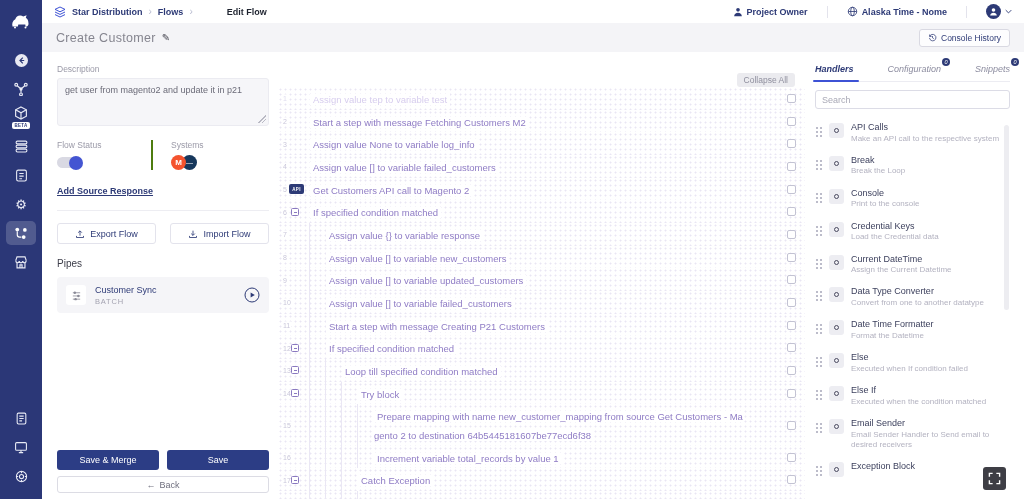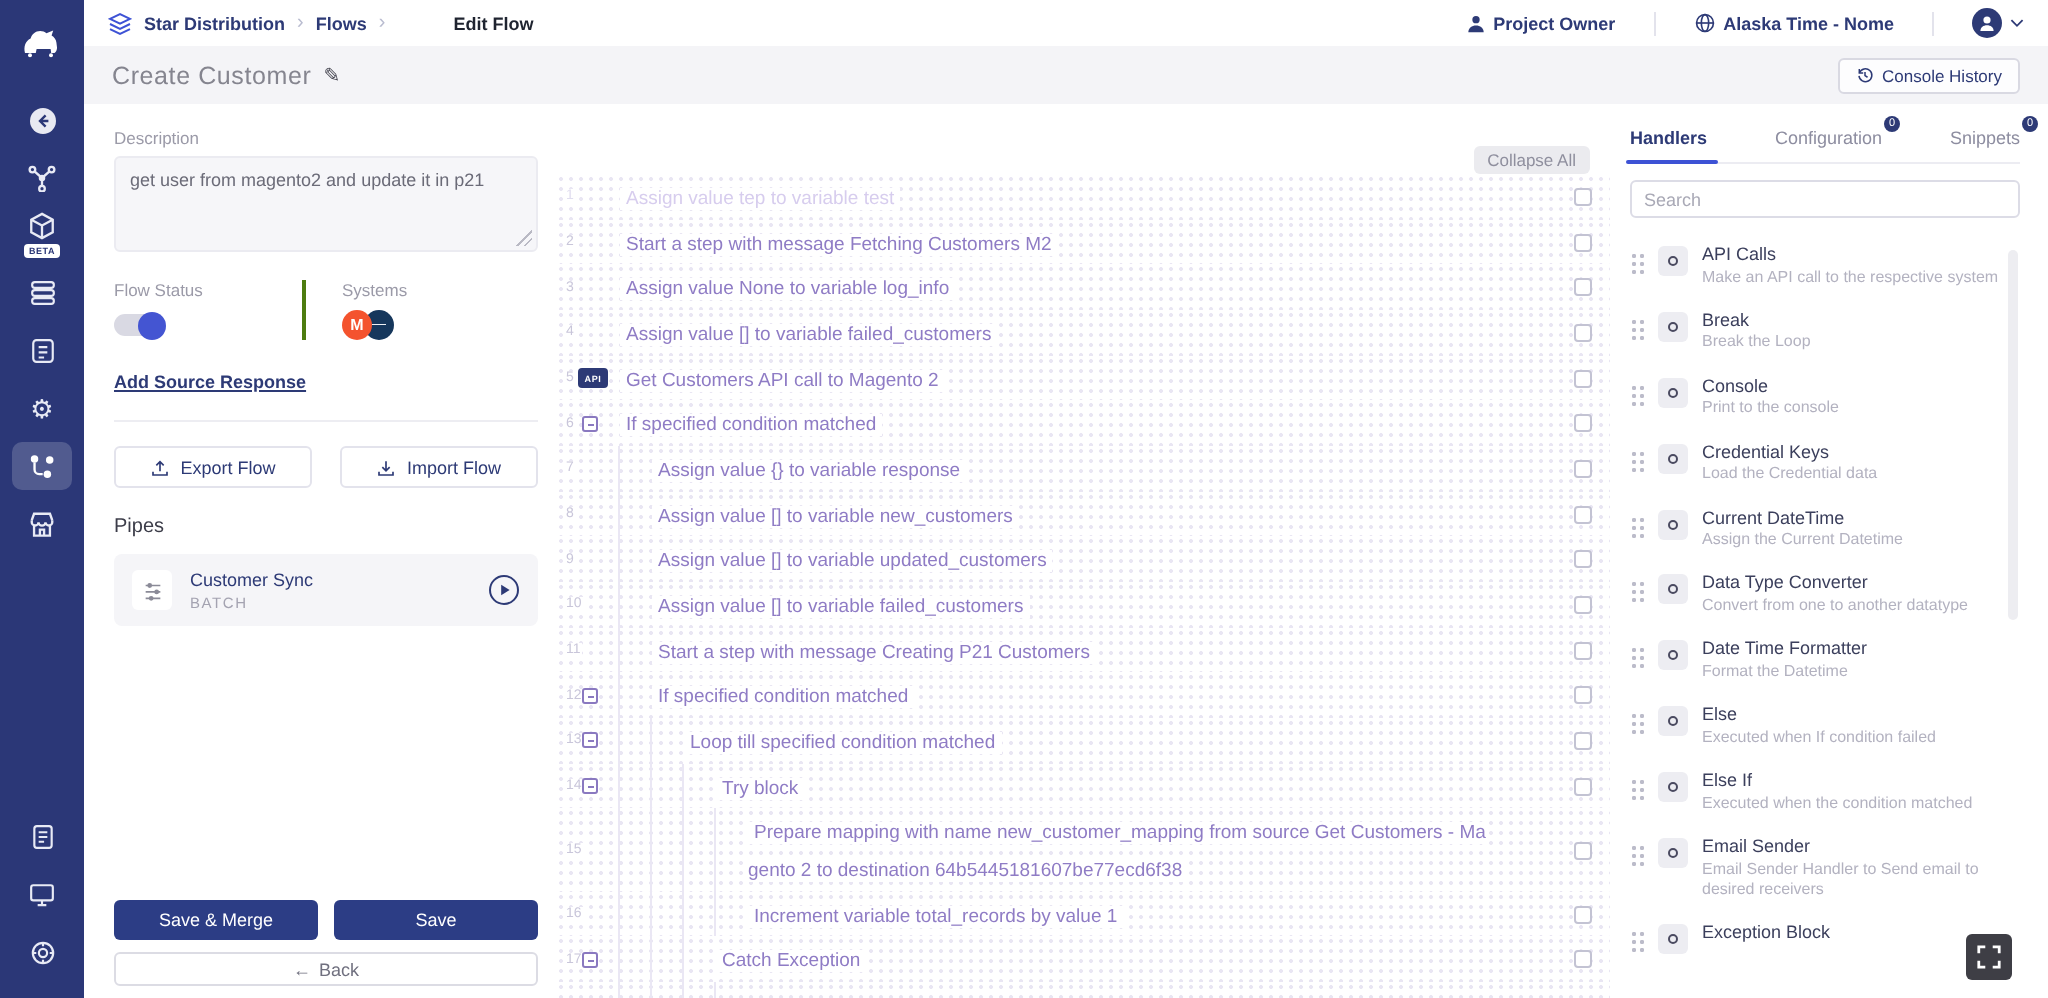--- a/index.html
+++ b/index.html
@@ -91,21 +91,21 @@
                border-radius:2px; color:#fff; font-size:4.5px; font-weight:bold; display:flex; align-items:center; justify-content:center; letter-spacing:.3px; }
   .step-text-wrap { flex:1; min-width:0; padding-right:8px; }
   .step-text { display:inline; font-size:9.5px; line-height:1.65; color:#8f7cc5; background:#fff; padding:0 3px; word-break:break-all; }
   .step.faded .step-text { color:#d7cdee; }
   .step.faded .step-num { color:#e0ddef; }
   .cb { width:9px; height:9px; border:1px solid #c3c3d3; border-radius:2px; background:#fff; flex:none; }
   .step.partial { height:11px; min-height:11px; }
 
   
   .rpanel { position:absolute; left:773px; width:195px; top:12px; bottom:0; }
-  .tabs { display:flex; align-items:flex-end; justify-content:space-between; border-bottom:1px solid #ececf2; padding-bottom:7px; }
+  .tabs { display:flex; align-items:flex-end; justify-content:space-between; border-bottom:1px solid #ececf2; padding-bottom:7px;font-style:italic; }
   .tab { position:relative; font-size:9px; color:#8d8da0; }
   .tab.active { color:#2d3a76; font-weight:bold; }
   .tab.active::after { content:""; position:absolute; left:-2px; bottom:-8px; width:46px; height:2px; background:#3d52d5; border-radius:1px; }
   .badge { position:absolute; top:-6px; right:-9px; width:8px; height:8px; background:#2d3a76; border-radius:50%;
            color:#fff; font-size:5.5px; display:flex; align-items:center; justify-content:center; }
   .search { margin-top:8px; width:100%; height:19px; border:1px solid #dcdce6; border-radius:3px; padding:0 6px;
             font-size:9px; color:#55555f; font-family:"Liberation Sans",sans-serif; outline:none; }
   .search::placeholder { color:#a9a9b6; }
   .hlist { margin-top:13px; }
   .hitem { display:flex; gap:7px; margin-bottom:11px; align-items:flex-start; }

